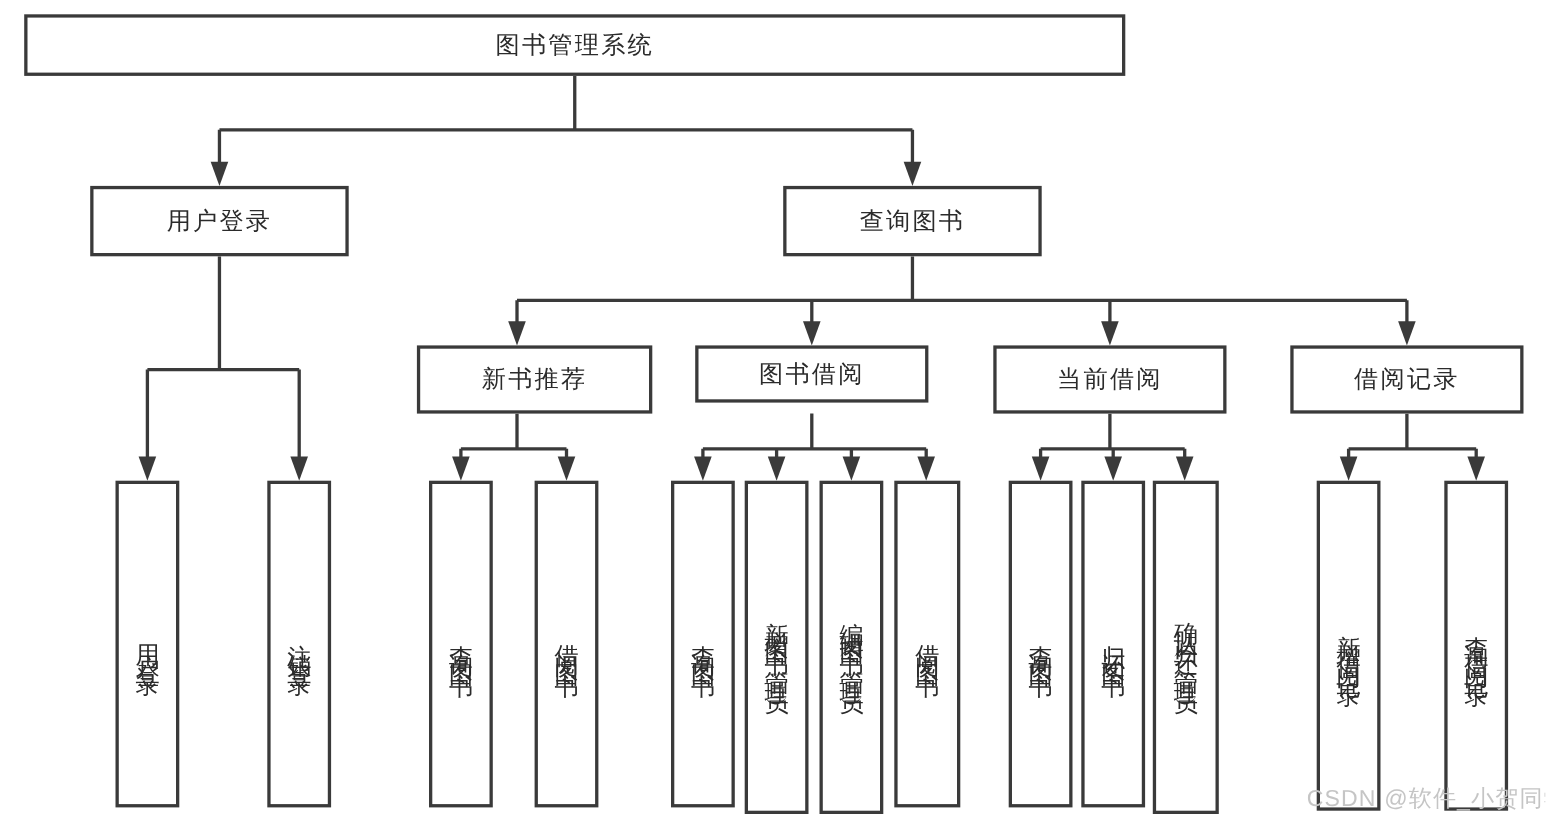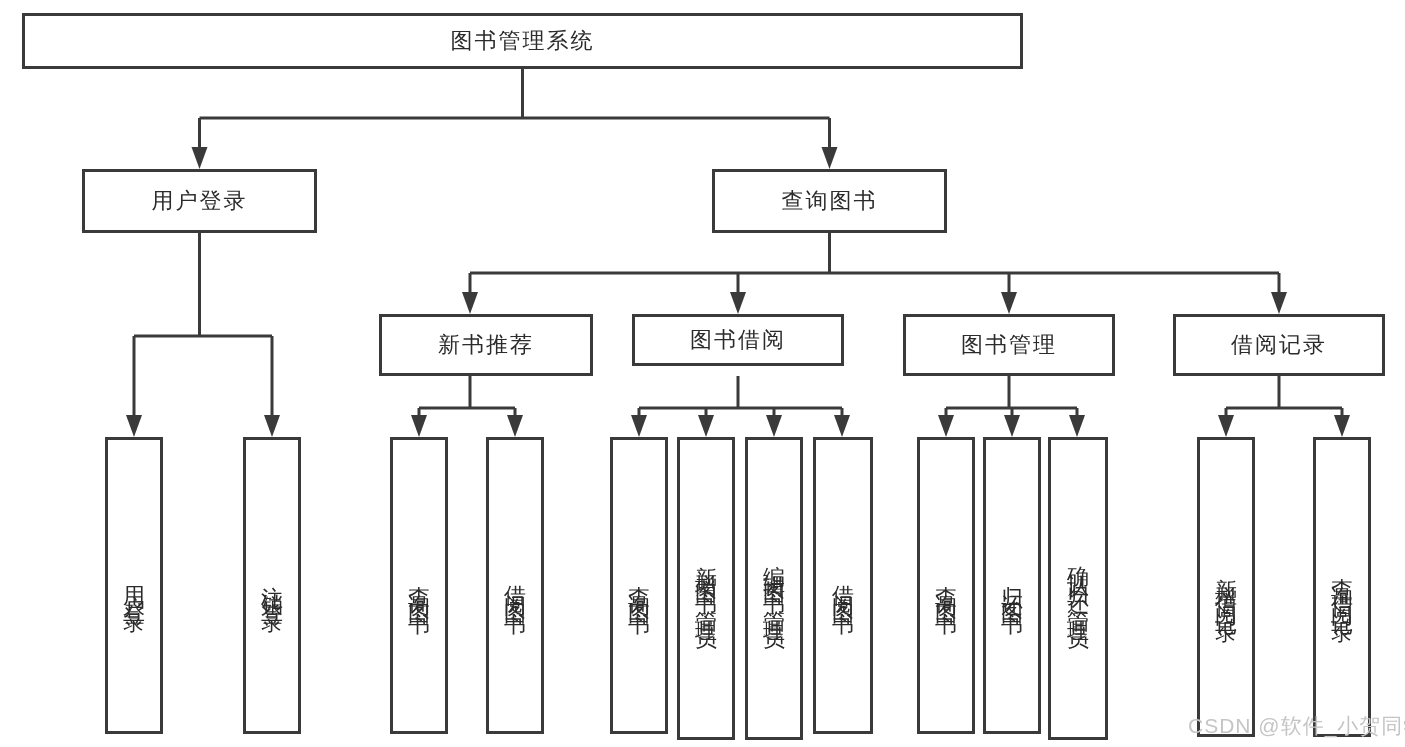--- a/index.html
+++ b/index.html
@@ -83,21 +83,21 @@
     <span>查询图书</span>
   </div>
 
   <div class="node h-node" style="left:379px; top:314px; width:214px; height:62px;">
     <span>新书推荐</span>
   </div>
   <div class="node h-node" style="left:632px; top:314px; width:212px; height:52px;">
     <span>图书借阅</span>
   </div>
   <div class="node h-node" style="left:903px; top:314px; width:212px; height:62px;">
-    <span>图书管理</span>
+    <span>当前借阅</span>
   </div>
   <div class="node h-node" style="left:1173px; top:314px; width:212px; height:62px;">
     <span>借阅记录</span>
   </div>
 
   <div class="node leaf" style="left:105px; top:437px; width:58px; height:297px;">
     <span class="v-label">用户登录</span>
   </div>
   <div class="node leaf" style="left:243px; top:437px; width:58px; height:297px;">
     <span class="v-label">注销登录</span>

